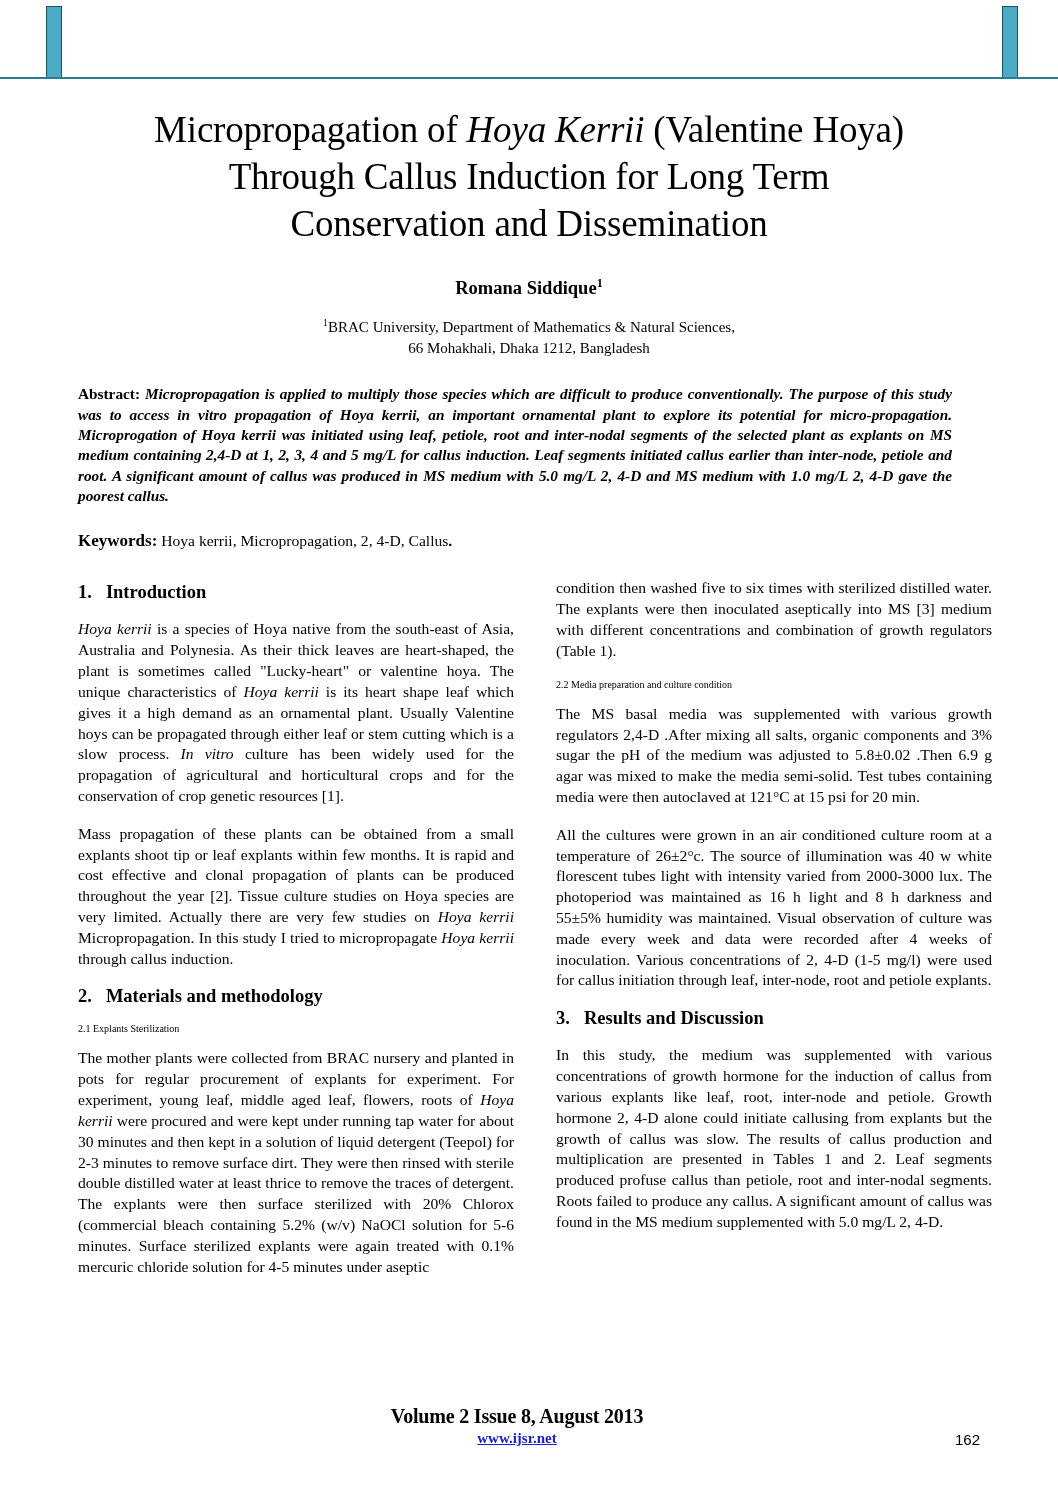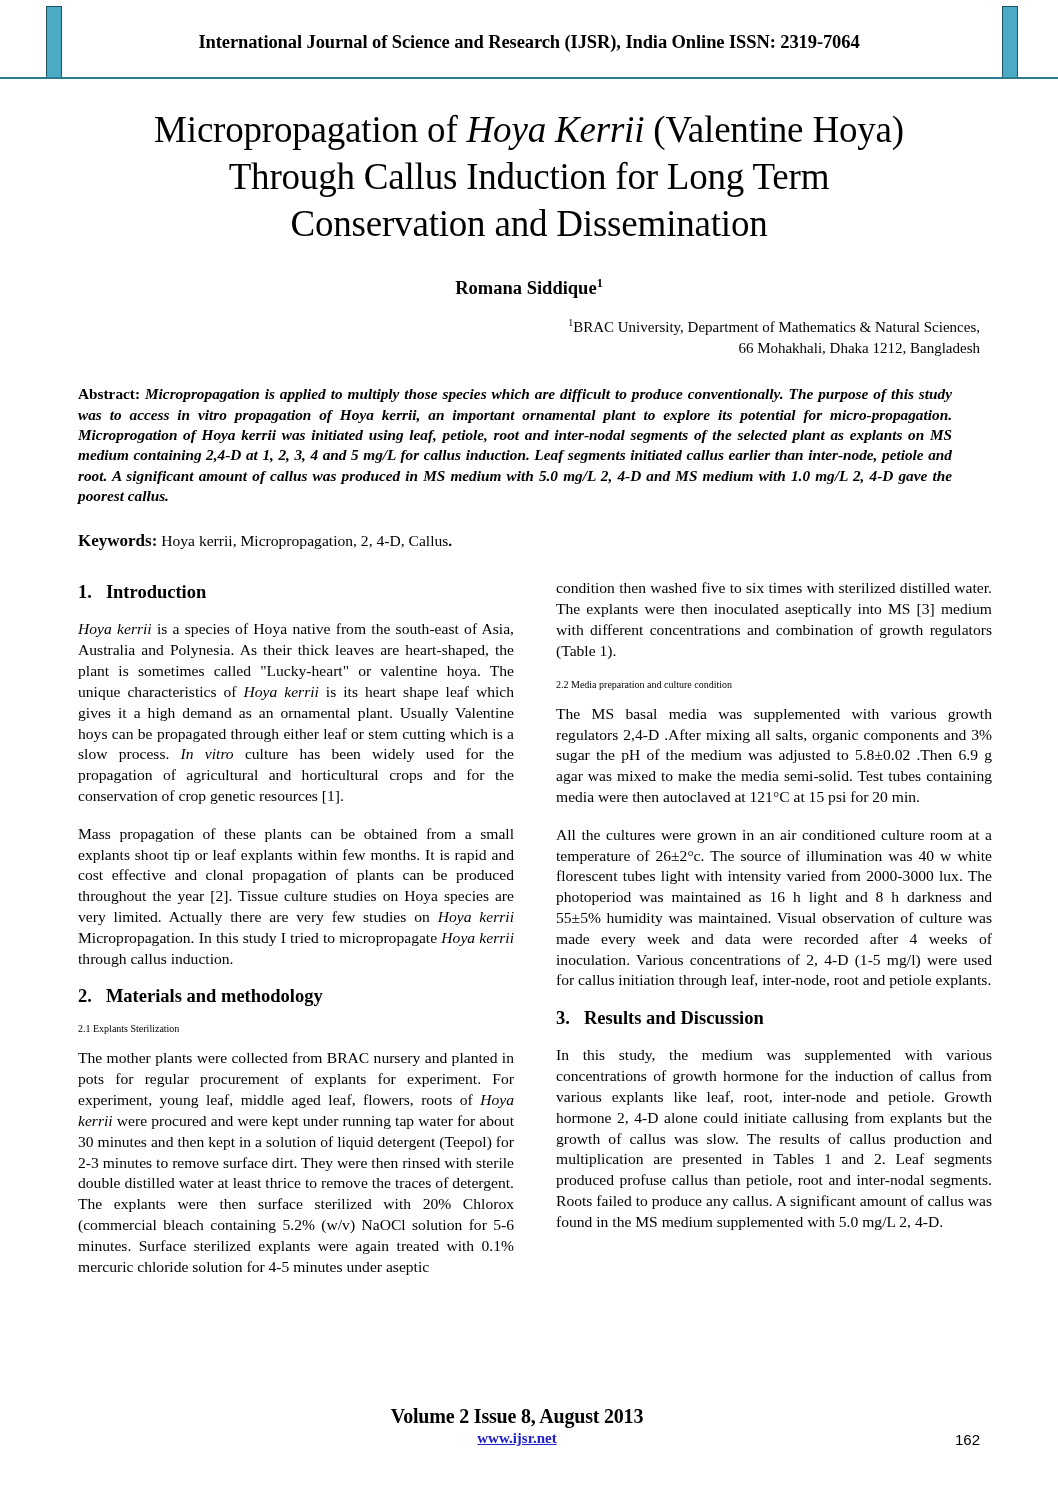--- a/index.html
+++ b/index.html
@@ -67,21 +67,21 @@
   }
   .paper-title .it { font-style: italic; }
 
   .author {
     text-align: center;
     font-weight: bold;
     font-size: 18.5px;
     margin-top: 30px;
   }
   .affiliation {
-    text-align: right;
+    text-align: center;
     font-size: 15px;
     line-height: 1.38;
     margin-top: 18px;
   }
   sup { font-size: 0.66em; vertical-align: super; line-height: 0; }
 
   
   .abstract-block {
     margin: 26px 106px 0 78px;
     font-size: 15.3px;
@@ -170,21 +170,20 @@
     font-size: 15px;
     font-family: "Liberation Sans", sans-serif;
   }
 </style>
 </head>
 <body>
 
 <div class="page-header">
   <div class="header-tab left"></div>
   <div class="header-tab right"></div>
-  <div class="header-title">International Journal of Science and Research (IJSR), India Online ISSN: 2319-7064</div>
   <div class="header-rule"></div>
 </div>
 
 <div class="title-block">
   <h1 class="paper-title">
     <span>Micropropagation of </span><span class="it">Hoya Kerrii</span><span> (Valentine Hoya)</span><br>
     <span>Through Callus Induction for Long Term</span><br>
     <span>Conservation and Dissemination</span>
   </h1>
 

